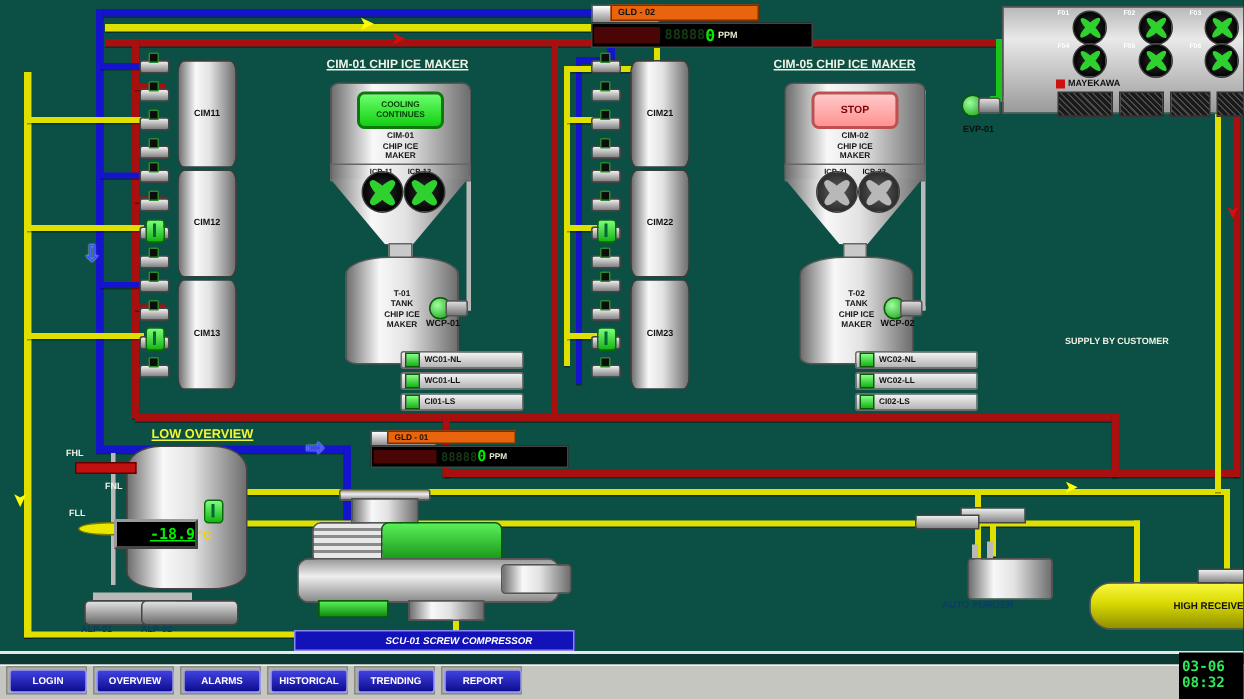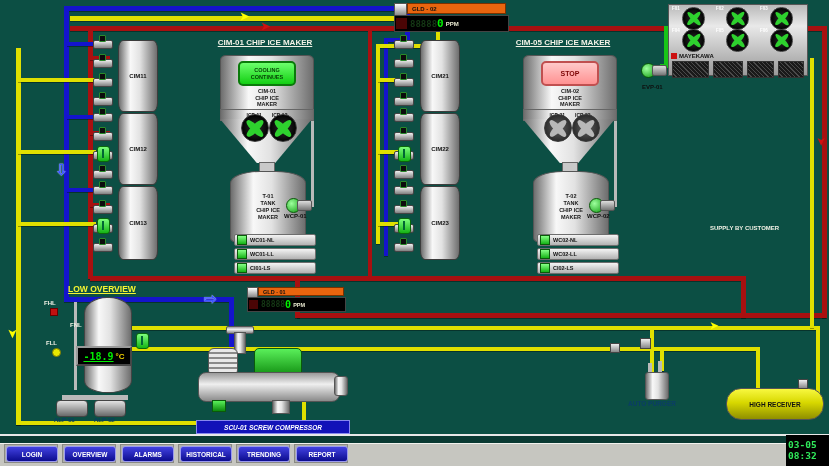--- a/index.html
+++ b/index.html
@@ -1,18 +1,18 @@
 <!DOCTYPE html>
 <html><head>
 <meta charset="utf-8">
 <style>
   html,body{margin:0;padding:0;background:#222;}
   #screen{position:relative;width:829px;height:466px;background:#0c4f44;overflow:hidden;
           font-family:"Liberation Sans",sans-serif;}
-  .abs{position:absolute;}
+  .abs{position:absolute;padding-left:33px;}
   .pipe{position:absolute;}
   .py{background:#e0e000;box-shadow:0 1px 0 rgba(0,0,0,.35);}
   .pr{background:#a81010;box-shadow:0 1px 0 rgba(0,0,0,.35);}
   .pb{background:#1414cc;box-shadow:0 1px 0 rgba(0,0,0,.35);}
   .pg{background:#18c518;}
   .pgray{background:#b9b9b9;}
   .silver{background:linear-gradient(90deg,#6e6e6e 0%,#f8f8f8 30%,#e2e2e2 55%,#6e6e6e 100%);}
   .silverv{background:linear-gradient(180deg,#9a9a9a,#efefef 40%,#8a8a8a);}
   .tank{position:absolute;width:38px;border:1px solid #3c3c3c;border-radius:5px/9px;
         display:flex;align-items:center;justify-content:center;
@@ -416,17 +416,17 @@
   <div class="cell" style="left:178px;">
       <div class="btn">HISTORICAL</div>
     </div>
   <div class="cell" style="left:236px;">
       <div class="btn">TRENDING</div>
     </div>
   <div class="cell" style="left:294px;">
       <div class="btn">REPORT</div>
     </div>
   <div class="abs" style="left:786px;top:435px;width:43px;height:31px;background:#000;color:#2fe85a;font-family:'DejaVu Sans Mono',monospace;font-weight:bold;font-size:9.5px;line-height:11px;padding:4px 0 0 2px;box-sizing:border-box;">
-    <div>03-05</div>
+    <div>03-06</div>
     <div>08:32</div>
   </div>
 
 </div>
 
 </body></html>

